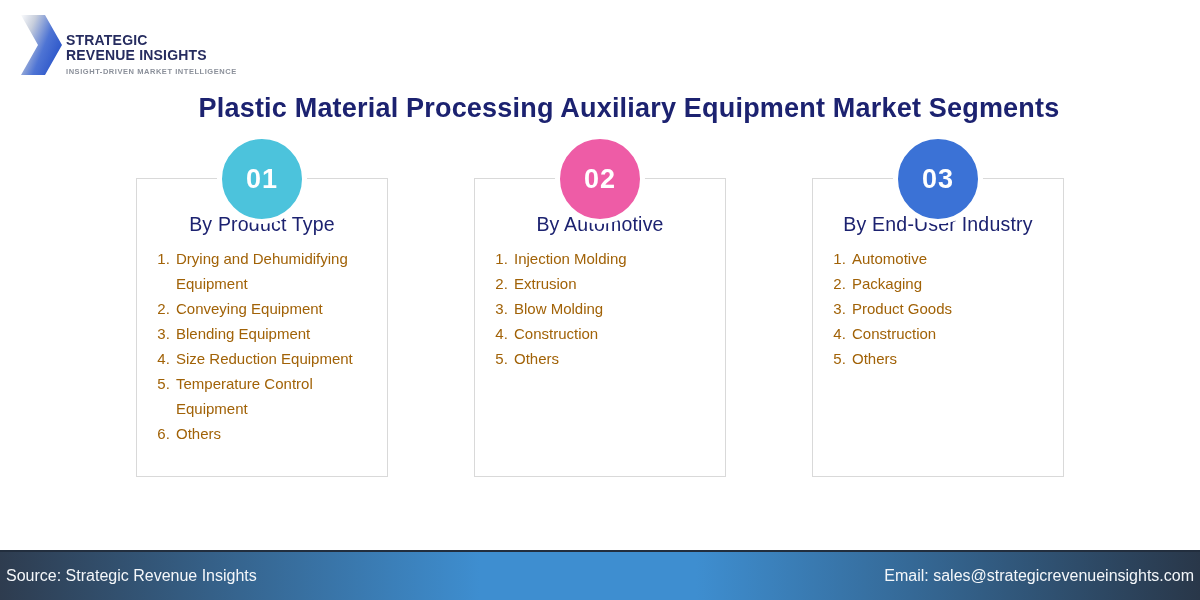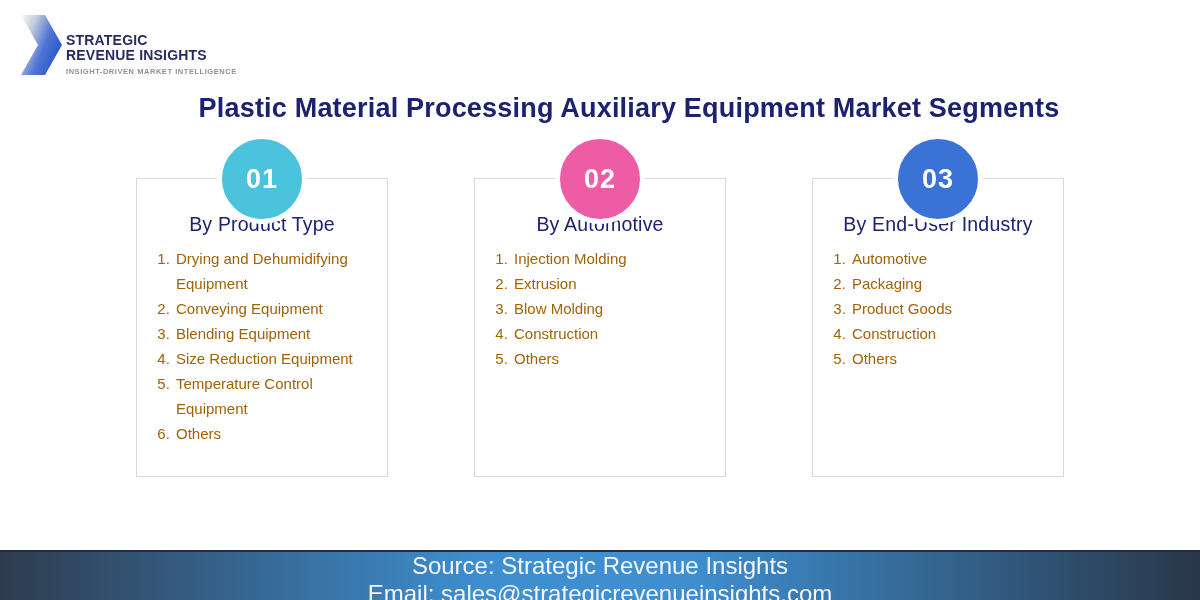--- a/index.html
+++ b/index.html
@@ -113,22 +113,21 @@
     width: 100%;
     height: 50px;
     background: linear-gradient(90deg, #2E3C4F 0%, #3E8ED0 40%, #3E8ED0 58%, #293749 100%);
     border-top: 2px solid #222E3E;
     box-sizing: border-box;
     display: flex;
     align-items: center;
     justify-content: space-between;
     padding: 0 6px;
     color: #F4F7FA;
-    font-size: 24px;
-    flex-direction: column;
+    font-size: 16px;
   }
 </style>
 </head>
 <body>
 
 <div class="logo">
   <svg class="chevron" width="42" height="62" viewBox="0 0 42 62">
     <defs>
       <linearGradient id="chevGrad" x1="0%" y1="0%" x2="100%" y2="60%">
         <stop offset="0%" stop-color="#FAFBFD"></stop>

